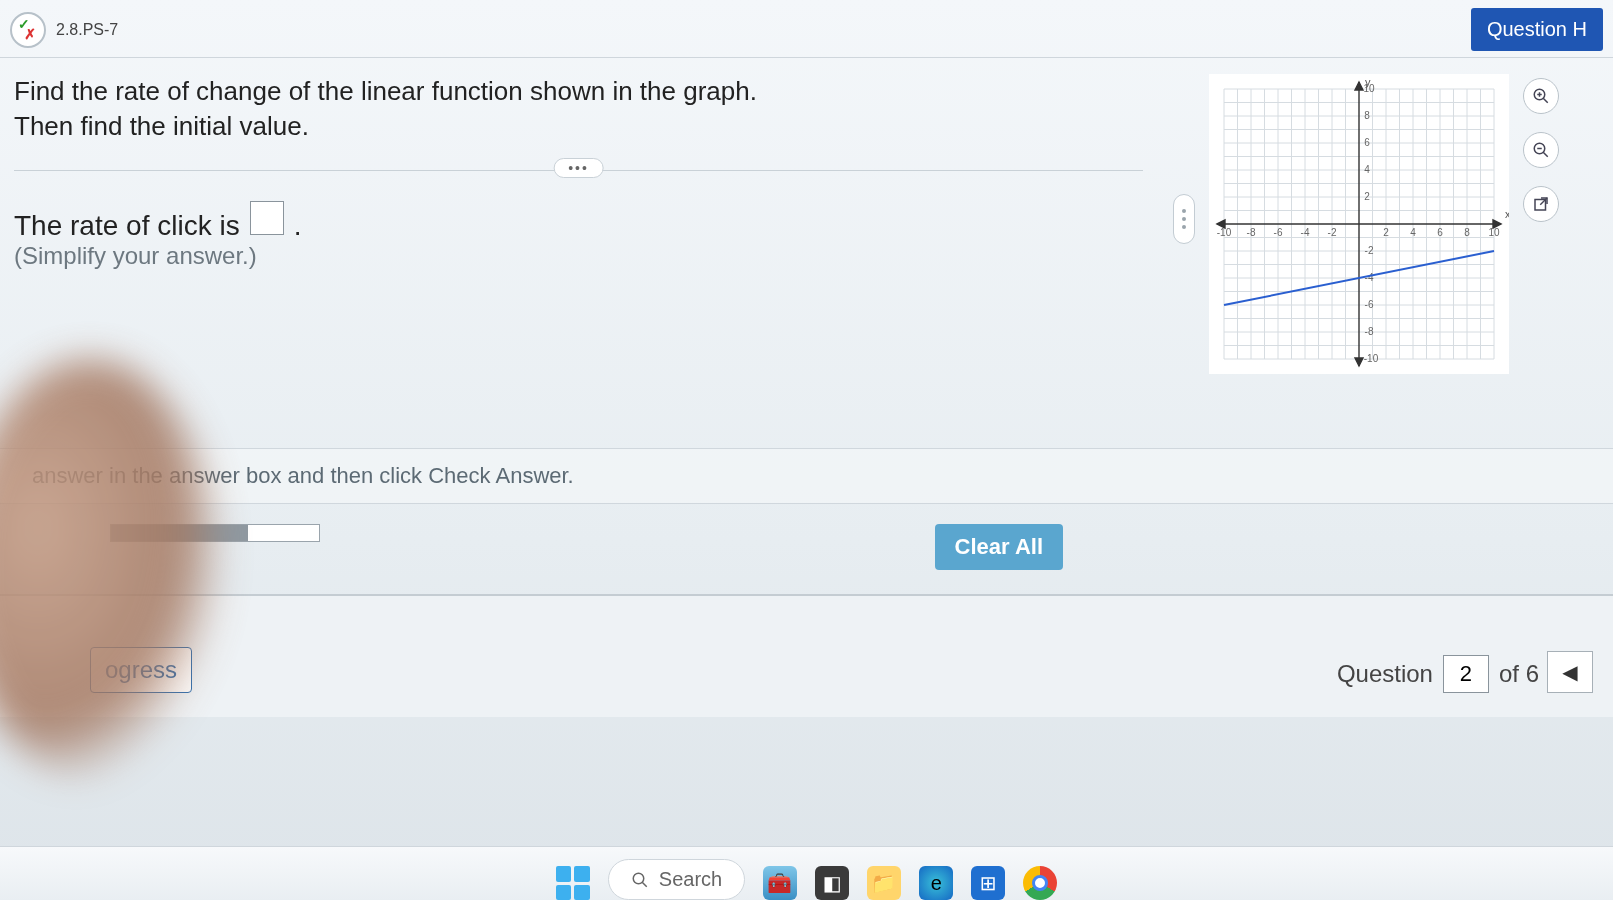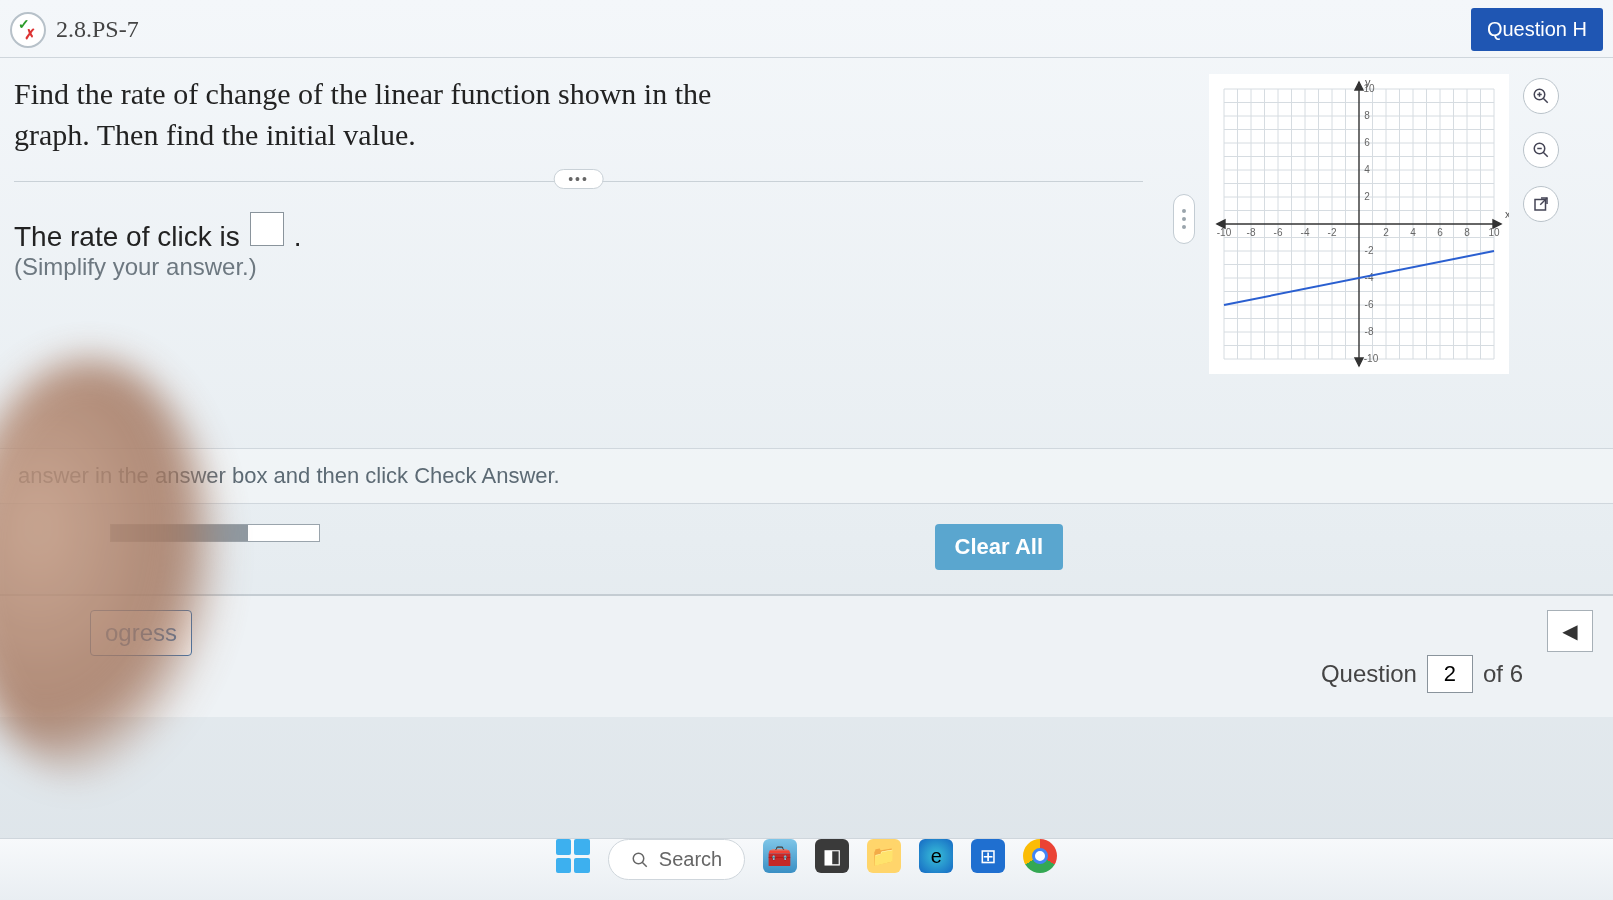--- a/index.html
+++ b/index.html
@@ -3,50 +3,50 @@
 <meta charset="utf-8">
 <style>
   * { box-sizing: border-box; margin: 0; padding: 0; }
   html, body { width: 1613px; height: 900px; font-family: Arial, Helvetica, sans-serif; background: #e8ecef; overflow: hidden; }
   .app { position: relative; width: 100%; height: 100%; background: linear-gradient(180deg,#f4f7fa 0%, #e7edf1 60%, #dde4e9 100%); }
   .top-bar { display: flex; align-items: center; justify-content: space-between; padding: 8px 10px 6px 10px; border-bottom: 1px solid #cfd6dc; }
   .top-left { display: flex; align-items: center; gap: 10px; }
   .qicon { width: 36px; height: 36px; border-radius: 50%; border: 2px solid #b7c1c9; background: #fff; display:flex; align-items:center; justify-content:center; font-weight:bold; font-size:16px; position:relative;}
   .qicon .check { color:#2a9b2a; position:absolute; top:2px; left:6px; font-size:14px;}
   .qicon .x { color:#d33; position:absolute; bottom:4px; right:8px; font-size:14px;}
-  .problem-id { font-size: 24px; color:#444;font-family:Liberation Serif, serif; }
+  .problem-id { font-size: 16px; color:#444; }
   .qhelp { background:#1f56b3; color:#fff; padding:10px 16px; border-radius:3px; font-size:20px; }
   .body-area { display:flex; padding: 16px 10px 0 14px; gap: 30px; }
   .left-col { flex: 1 1 auto; }
-  .prompt { font-size: 30px; color:#222; line-height:1.35; max-width: 780px; font-family: Liberation Serif, serif; }
+  .prompt { font-size: 26px; color:#222; line-height:1.35; max-width: 780px; }
   .div-line { position:relative; margin: 26px 0 30px 0; height:1px; background:#c9d1d7; }
   .ellipsis-pill { position:absolute; left:50%; top:-12px; transform:translateX(-50%); background:#fff; border:1px solid #c9d1d7; border-radius:14px; padding:1px 14px; font-size:14px; color:#666; letter-spacing:2px;}
   .answer-line { font-size:28px; color:#222; display:flex; align-items:baseline; gap:10px;}
   .ans-box { display:inline-block; width:34px; height:34px; border:1px solid #8a949c; background:#fff; vertical-align:middle; }
   .simplify { font-size:24px; color:#6d7880; margin-top:0;}
   .right-col { width: 430px; display:flex; gap:14px; align-items:flex-start; }
   .vdots { width:22px; height:50px; border:1px solid #c3ccd3; border-radius:12px; background:#fff; display:flex; flex-direction:column; align-items:center; justify-content:center; gap:4px; margin-top:120px;}
   .vdots span{ width:4px;height:4px;border-radius:50%; background:#9aa4ac;}
   .graph-wrap { position:relative; }
   svg.graph { background:#fff; }
   .tool-col { display:flex; flex-direction:column; gap:18px; align-items:center; padding-top:4px;}
   .tool-btn { width:36px;height:36px;border-radius:50%;border:1px solid #bac3ca;background:#fff;display:flex;align-items:center;justify-content:center;color:#445; cursor:pointer;}
   .tool-btn svg{width:18px;height:18px;stroke:#445;fill:none;stroke-width:2;}
-  .instr-bar { margin-top: 70px; padding: 14px 18px; font-size:22px; color:#5c6a74; border-top:1px solid #d0d7dd; border-bottom:1px solid #d0d7dd; background:rgba(255,255,255,0.35);}
+  .instr-bar { margin-top: 70px; padding: 14px 32px; font-size:22px; color:#5c6a74; border-top:1px solid #d0d7dd; border-bottom:1px solid #d0d7dd; background:rgba(255,255,255,0.35);}
   .progress-row { display:flex; gap:20px; padding: 20px 30px 24px 110px; position:relative;}
   .progress-track{ width:210px;height:18px;border:1px solid #9aa4ac;background:#fff;}
   .progress-fill{height:100%;background:#8f99a1;}
   .clear-btn{ margin-left:auto; margin-right:520px; background:#5aa6cf;color:#fff;border:none;border-radius:4px;padding:10px 20px;font-size:22px;font-weight:bold;cursor:pointer;}
-  .footer { border-top:2px solid #c4ccd2; display:flex; align-items:flex-start; padding:14px 20px 24px 90px; gap:24px; background:#eef2f5;}
+  .footer { border-top:2px solid #c4ccd2; display:flex; align-items:flex-end; padding:14px 20px 24px 90px; gap:8px; background:#eef2f5;}
   .progress-link { color:#2f6fb0; font-size:24px; border:1px solid #2f6fb0; border-radius:4px; padding:8px 14px; background:#fff; cursor:pointer;}
   .footer .spacer{flex:1;}
   .q-of { font-size:24px; color:#444; display:flex; align-items:center; gap:10px;margin-top:45px;}
   .q-of input{ width:46px;height:38px;border:1px solid #8a949c;text-align:center;font-size:22px;}
   .nav-btn{ width:46px;height:42px;border:1px solid #a7b0b7;background:#fff;display:flex;align-items:center;justify-content:center;font-size:20px;color:#333;cursor:pointer;}
-  .taskbar{ position:absolute; bottom:0; left:0; right:0; height:62px; background:linear-gradient(180deg,#f7f9fb,#e9eef2); border-top:1px solid #cfd6dc; display:flex; align-items:flex-start; justify-content:center; gap:18px;}
+  .taskbar{ position:absolute; bottom:0; left:0; right:0; height:54px; background:linear-gradient(180deg,#f7f9fb,#e9eef2); border-top:1px solid #cfd6dc; display:flex; align-items:flex-end; justify-content:center; gap:18px;}
   .taskbar .start{width:34px;height:34px;display:grid;grid-template-columns:1fr 1fr;grid-template-rows:1fr 1fr;gap:3px;}
   .taskbar .start div{border-radius:2px;}
   .search-pill{ display:flex;align-items:center;gap:10px;background:#fff;border:1px solid #cfd6dc;border-radius:24px;padding:8px 22px;font-size:20px;color:#666;}
   .tb-icon{width:34px;height:34px;border-radius:6px;display:flex;align-items:center;justify-content:center;font-size:20px;}
   .axis-label{font-size:11px;fill:#555;}
   .tick-label{font-size:10px;fill:#666;text-anchor:middle;}
   .finger { position:absolute; left:-40px; bottom:120px; width:260px; height:420px; background: radial-gradient(ellipse at 30% 40%, #c49a82 0%, #a37760 55%, rgba(110,78,62,0) 75%); filter: blur(18px); border-radius:50%; pointer-events:none; opacity:0.85; z-index:50;}
 </style>
 </head>
 <body>

